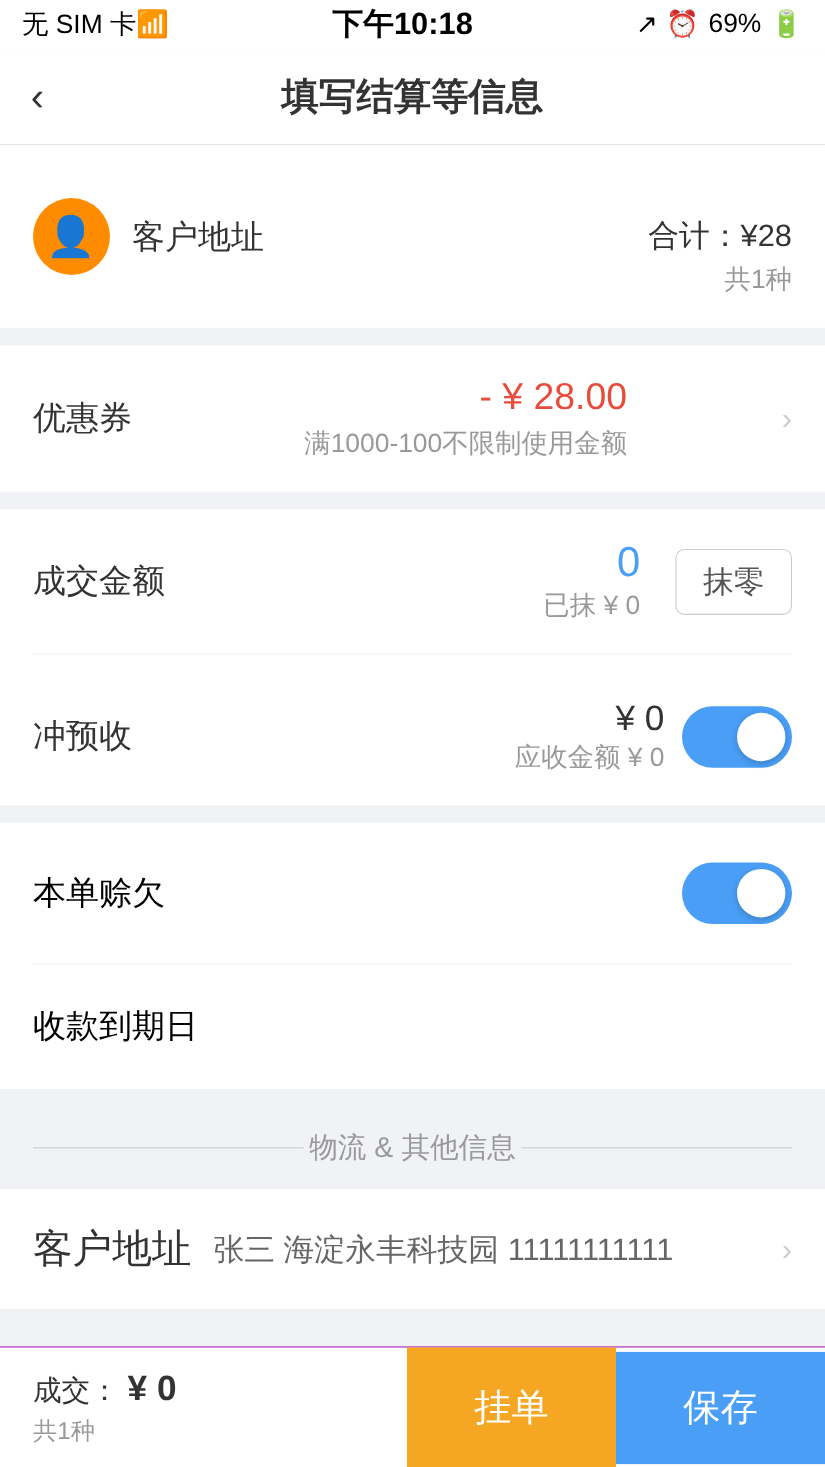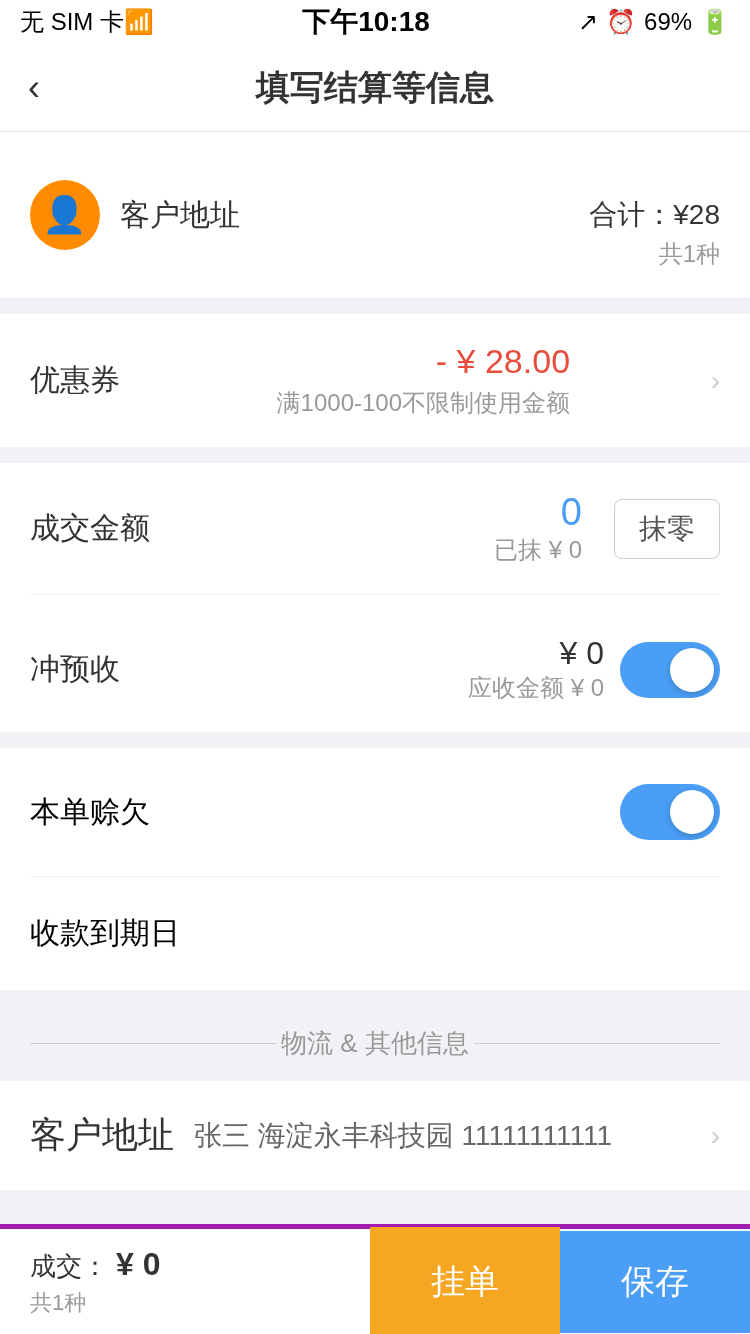--- a/index.html
+++ b/index.html
@@ -282,21 +282,21 @@
 
     
     .bottom-bar {
       position: fixed;
       bottom: 0;
       width: 750px;
       height: 110px;
       background: #fff;
       display: flex;
       align-items: center;
-      border-top: 5px solid #a21caf;
+      border-top: 1px solid #a21caf;
     }
     .bottom-info {
       flex: 1;
       padding: 0 30px;
     }
     .bottom-deal {
       font-size: 26px;
       color: #333;
       display: flex;
       gap: 8px;

